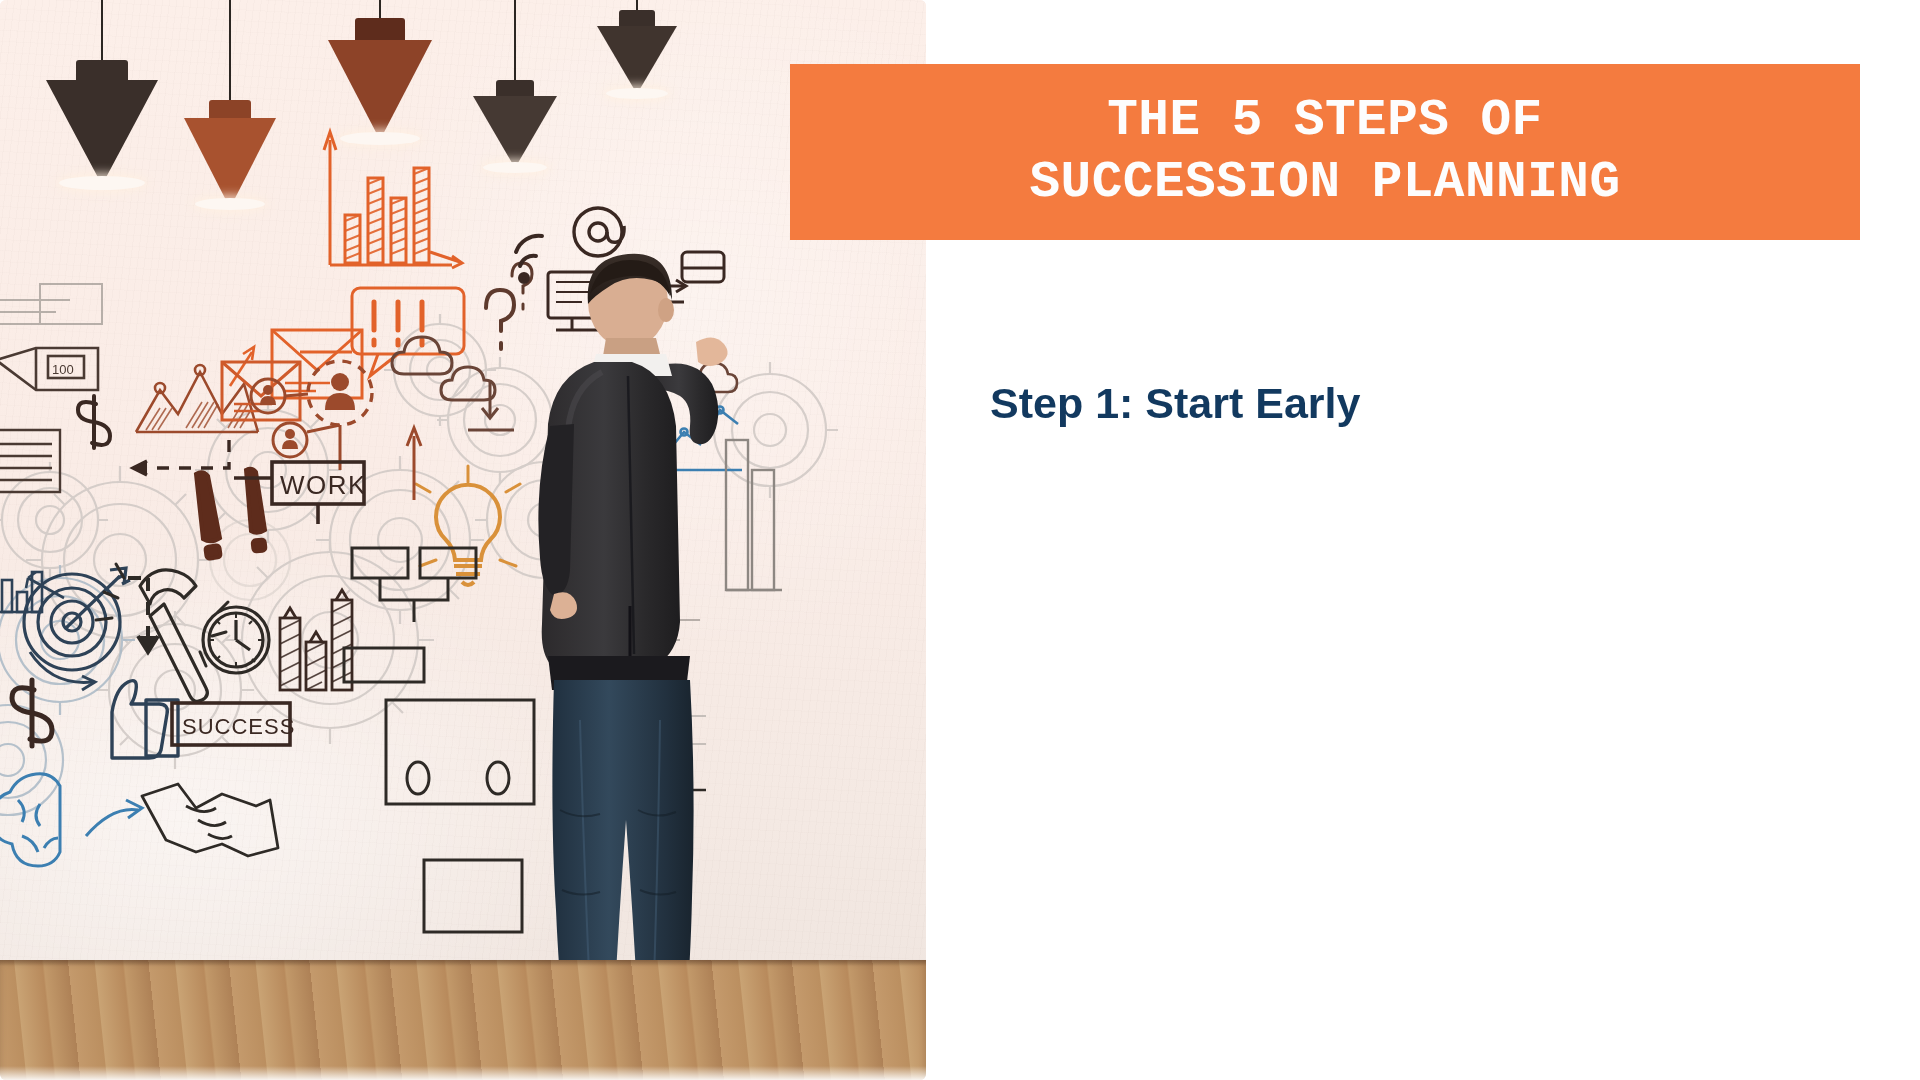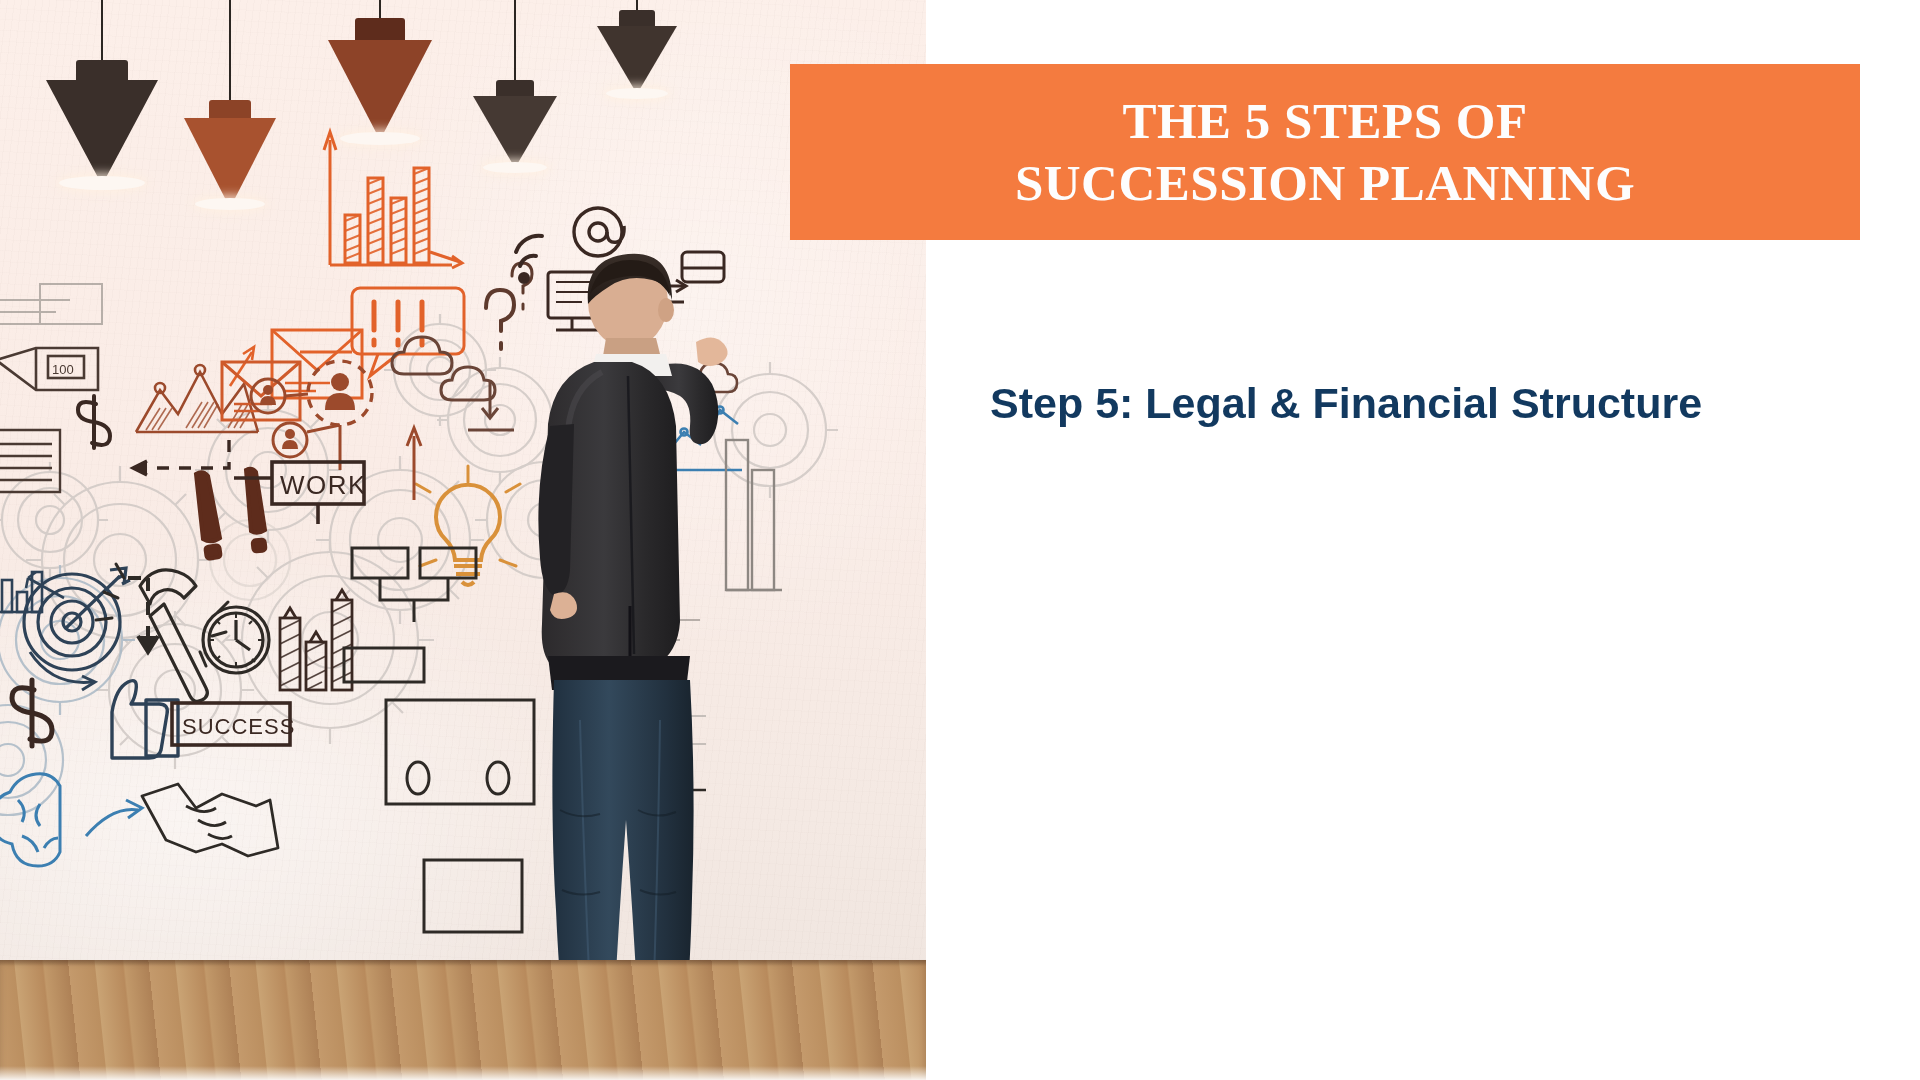--- a/index.html
+++ b/index.html
@@ -7,20 +7,21 @@
   html,body{ width:1920px; height:1080px; overflow:hidden; background:#ffffff;
              font-family:"Liberation Sans", sans-serif; }
 
   #page { position:relative; width:1920px; height:1080px; background:#ffffff; }
 
   
   #photo{
     position:absolute; left:0; top:0; width:926px; height:1080px;
     overflow:hidden;
     background:linear-gradient(180deg,#fdf0ea 0%, #fbeee8 40%, #f7ece6 70%, #f3e8e2 100%);
+    border-radius:6px;
   }
   
   #wall{
     position:absolute; left:0; top:0; width:926px; height:1022px;
     background:
       radial-gradient(ellipse 600px 400px at 20% 80%, rgba(255,255,255,.55), transparent 70%),
       radial-gradient(ellipse 500px 500px at 75% 30%, rgba(255,255,255,.35), transparent 70%),
       linear-gradient(180deg,#fcefe9 0%,#faece6 45%,#f4e9e3 80%,#efe5df 100%);
   }
   #wall:after{
@@ -65,21 +66,21 @@
     position:absolute; left:926px; top:0; width:994px; height:1080px; background:#ffffff;
   }
   #banner{
     position:absolute; left:-136px; top:64px; width:1070px; height:176px;
     background:#f47b3f;
     display:flex; align-items:center; justify-content:center;
   }
   #banner h1{
     color:#fdfdfd; font-size:51px; font-weight:bold; line-height:1.22;
     letter-spacing:.5px; text-align:center; text-transform:uppercase;
-    font-family:Liberation Serif, serif;
+    font-family:Liberation Mono, monospace;
   }
   #steps{ position:absolute; left:64px; top:382px; width:930px; }
   .step{
     color:#12395f; font-size:43px; font-weight:bold; line-height:1.0;
     margin-bottom:44px; white-space:nowrap;
     font-family:"Liberation Sans", sans-serif;
   }
   .step:last-child{ margin-bottom:0; }
 </style>
 </head>
@@ -597,17 +598,17 @@
   <div id="right">
 
     <div id="banner">
       <h1>
         <span>THE 5 STEPS OF</span><br>
         <span>SUCCESSION PLANNING</span>
       </h1>
     </div>
 
     <div id="steps">
-      <div class="step">Step 5: Legal &amp; Financial Structure</div>
+      <div class="step">Step 1: Start Early</div>
     </div>
 
   </div>
 </div>
 
 </body></html>

